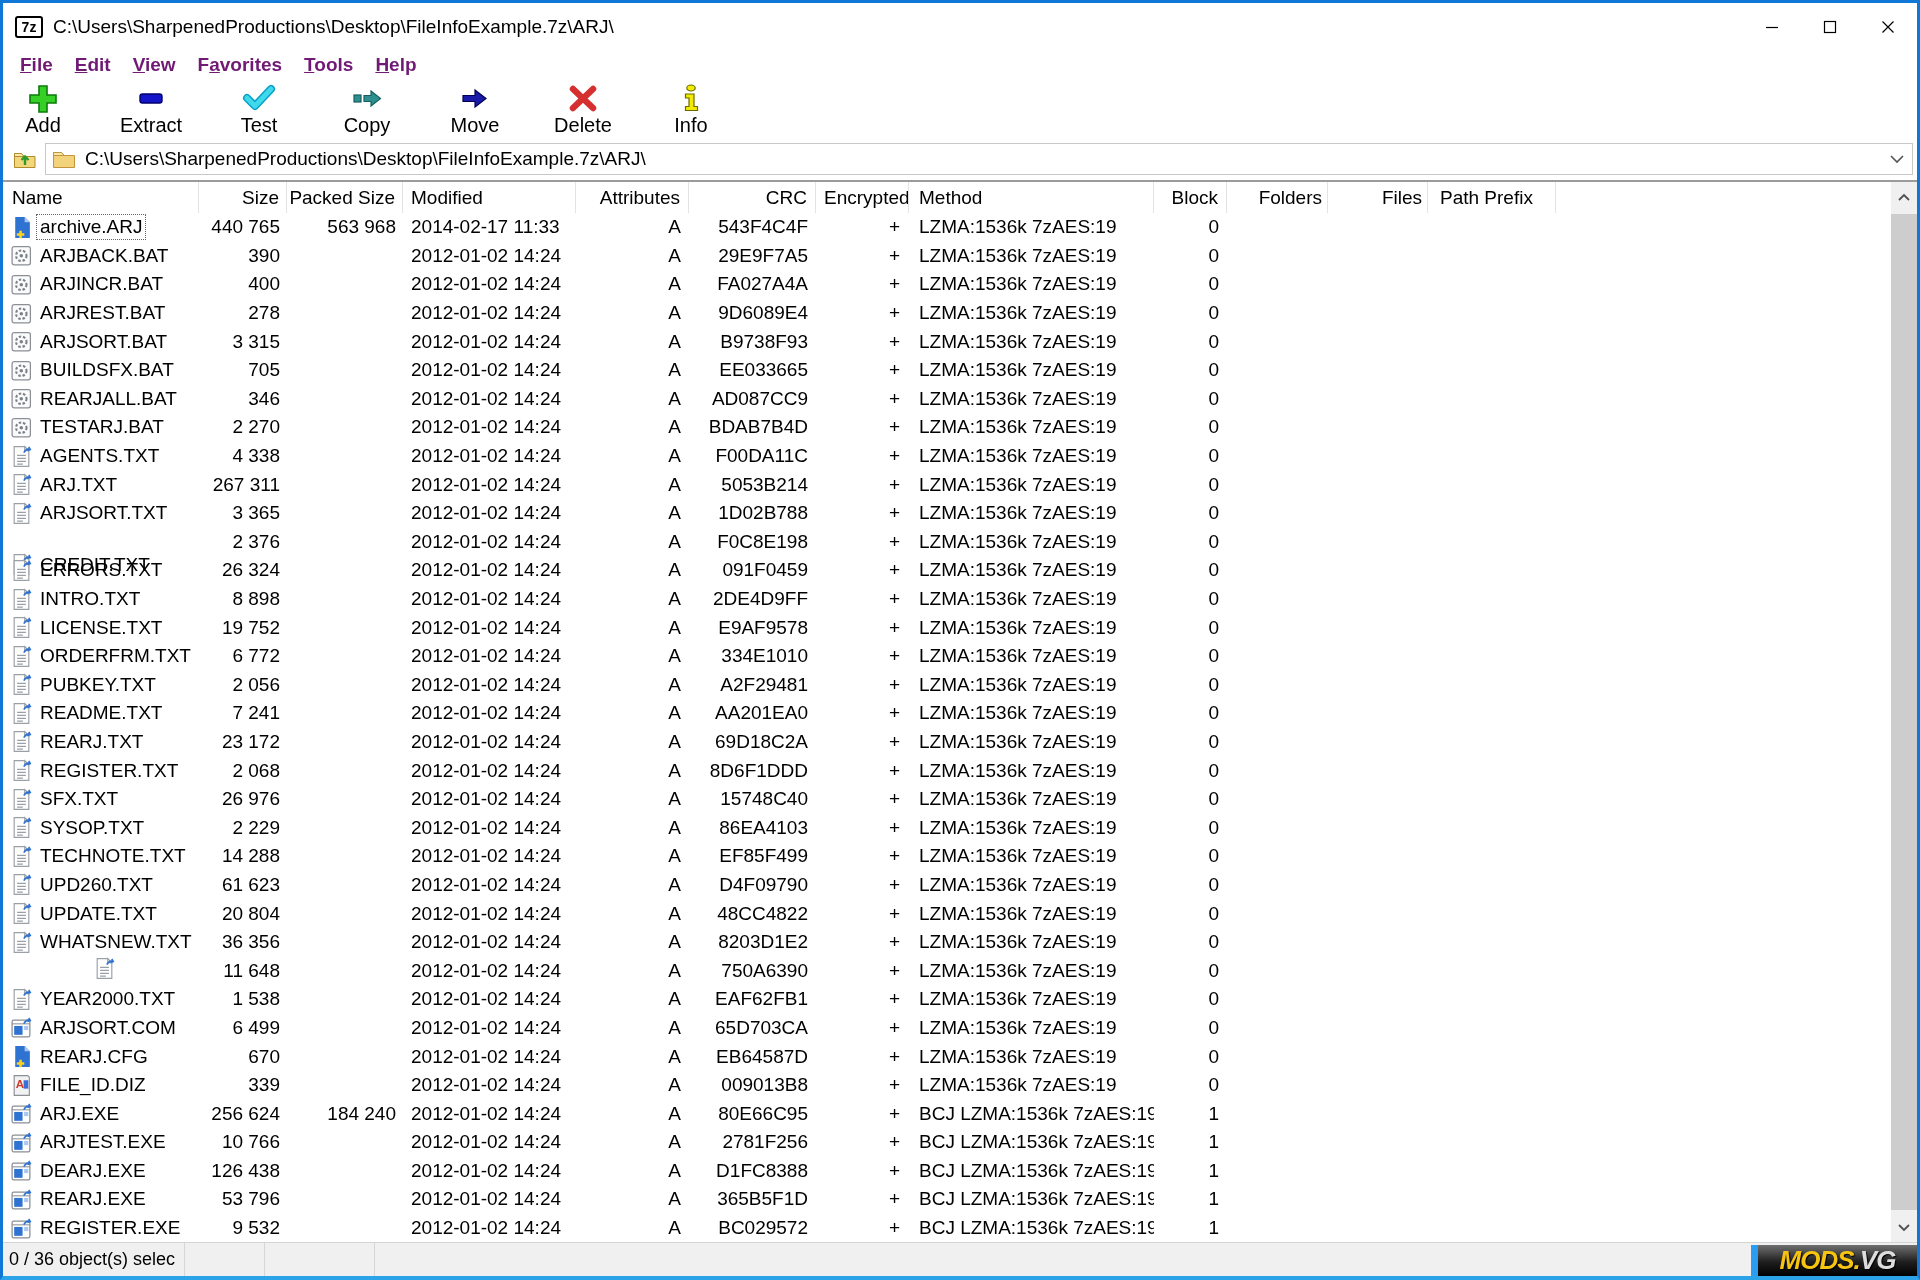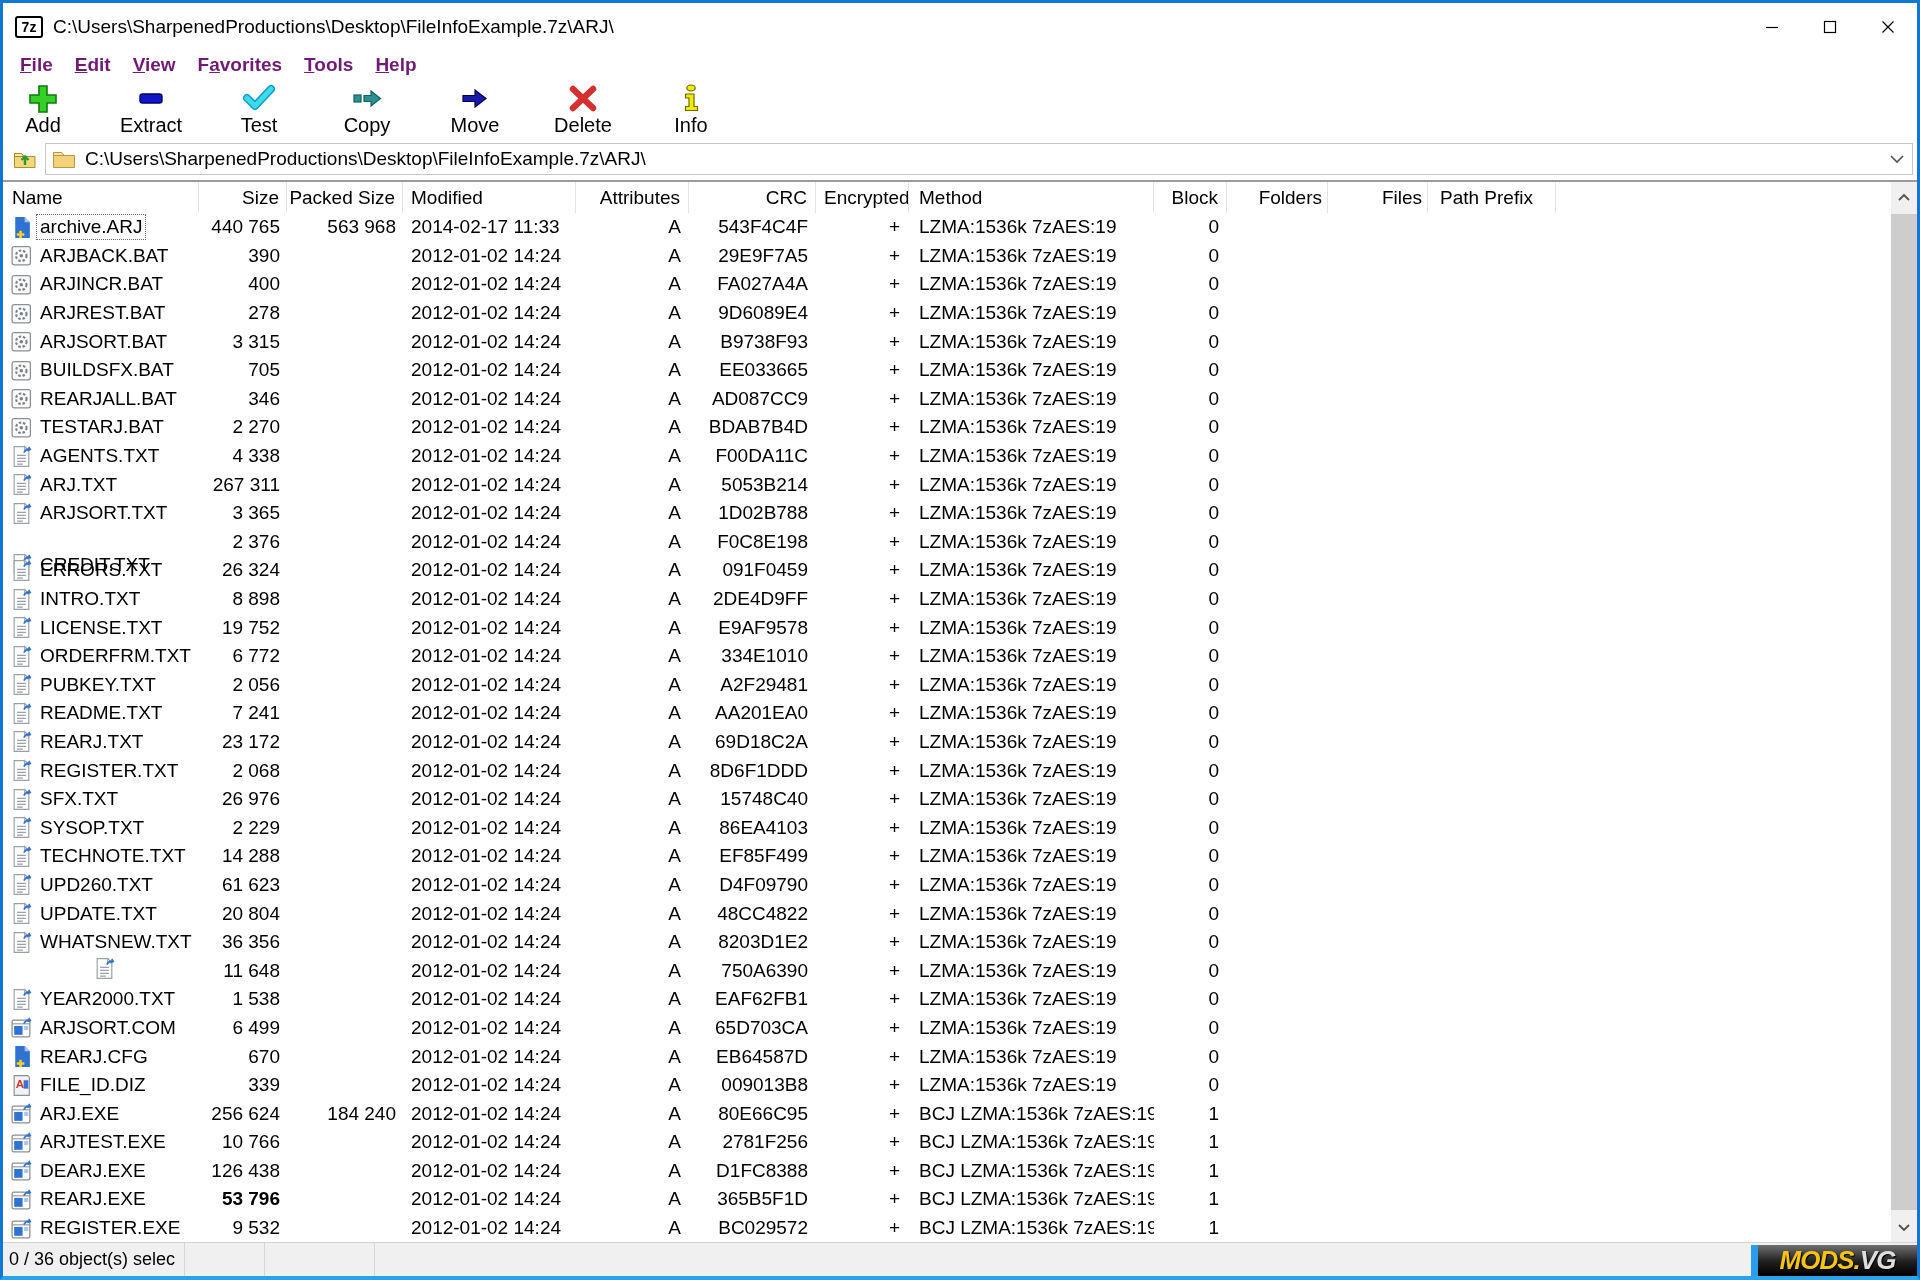--- a/index.html
+++ b/index.html
@@ -1019,21 +1019,21 @@
                 <svg width="21" height="23" viewBox="0 0 20 22">
                   <rect x="1" y="4" width="17" height="16" rx="1.5" fill="#fff" stroke="#8a9096" stroke-width="1.2"></rect>
                   <path d="M1 7.5 h17" stroke="#8a9096" stroke-width="1"></path>
                   <rect x="3" y="9.5" width="8" height="8.5" fill="#2e72d2"></rect>
                   <rect x="12.5" y="9.5" width="4" height="4" fill="#a9c7f0"></rect>
                   <path d="M12.2 7.2 c1.6 -2.8 4 -3.6 6 -3 m-1.2 -2.4 l1.4 2.5 -2.7 0.9" stroke="#2e72d2" stroke-width="1.5" fill="none"></path>
                 </svg>
               </span>
               <span class="fname">REARJ.EXE</span>
             </div>
-            <div class="cell r" style="width: 88px; padding-left: 0px; padding-right: 7px; font-weight: bold;">53 796</div>
+            <div class="cell r" style="width: 88px; padding-left: 0px; padding-right: 7px;">53 796</div>
             <div class="cell r" style="width: 116px; padding-left: 0px; padding-right: 7px;"></div>
             <div class="cell" style="width: 173px; padding-left: 8px; padding-right: 0px;">2012-01-02 14:24</div>
             <div class="cell r" style="width: 113px; padding-left: 0px; padding-right: 8px;">A</div>
             <div class="cell r" style="width: 127px; padding-left: 0px; padding-right: 8px;">365B5F1D</div>
             <div class="cell r" style="width: 93px; padding-left: 8px; padding-right: 9px;">+</div>
             <div class="cell" style="width: 245px; padding-left: 10px; padding-right: 0px;">BCJ LZMA:1536k 7zAES:19</div>
             <div class="cell r" style="width: 73px; padding-left: 0px; padding-right: 8px;">1</div>
             <div class="cell r" style="width: 101px; padding-left: 0px; padding-right: 5px;"></div>
             <div class="cell r" style="width: 100px; padding-left: 0px; padding-right: 5px;"></div>
             <div class="cell" style="width: 128px; padding-left: 12px; padding-right: 0px;"></div>

